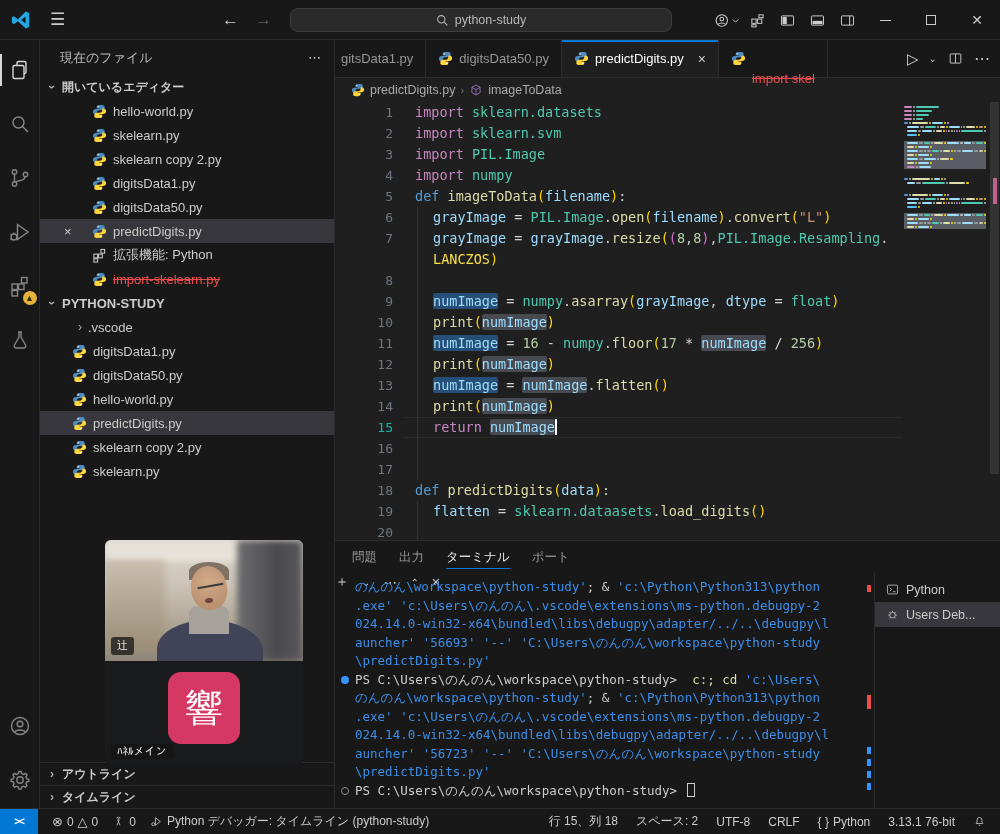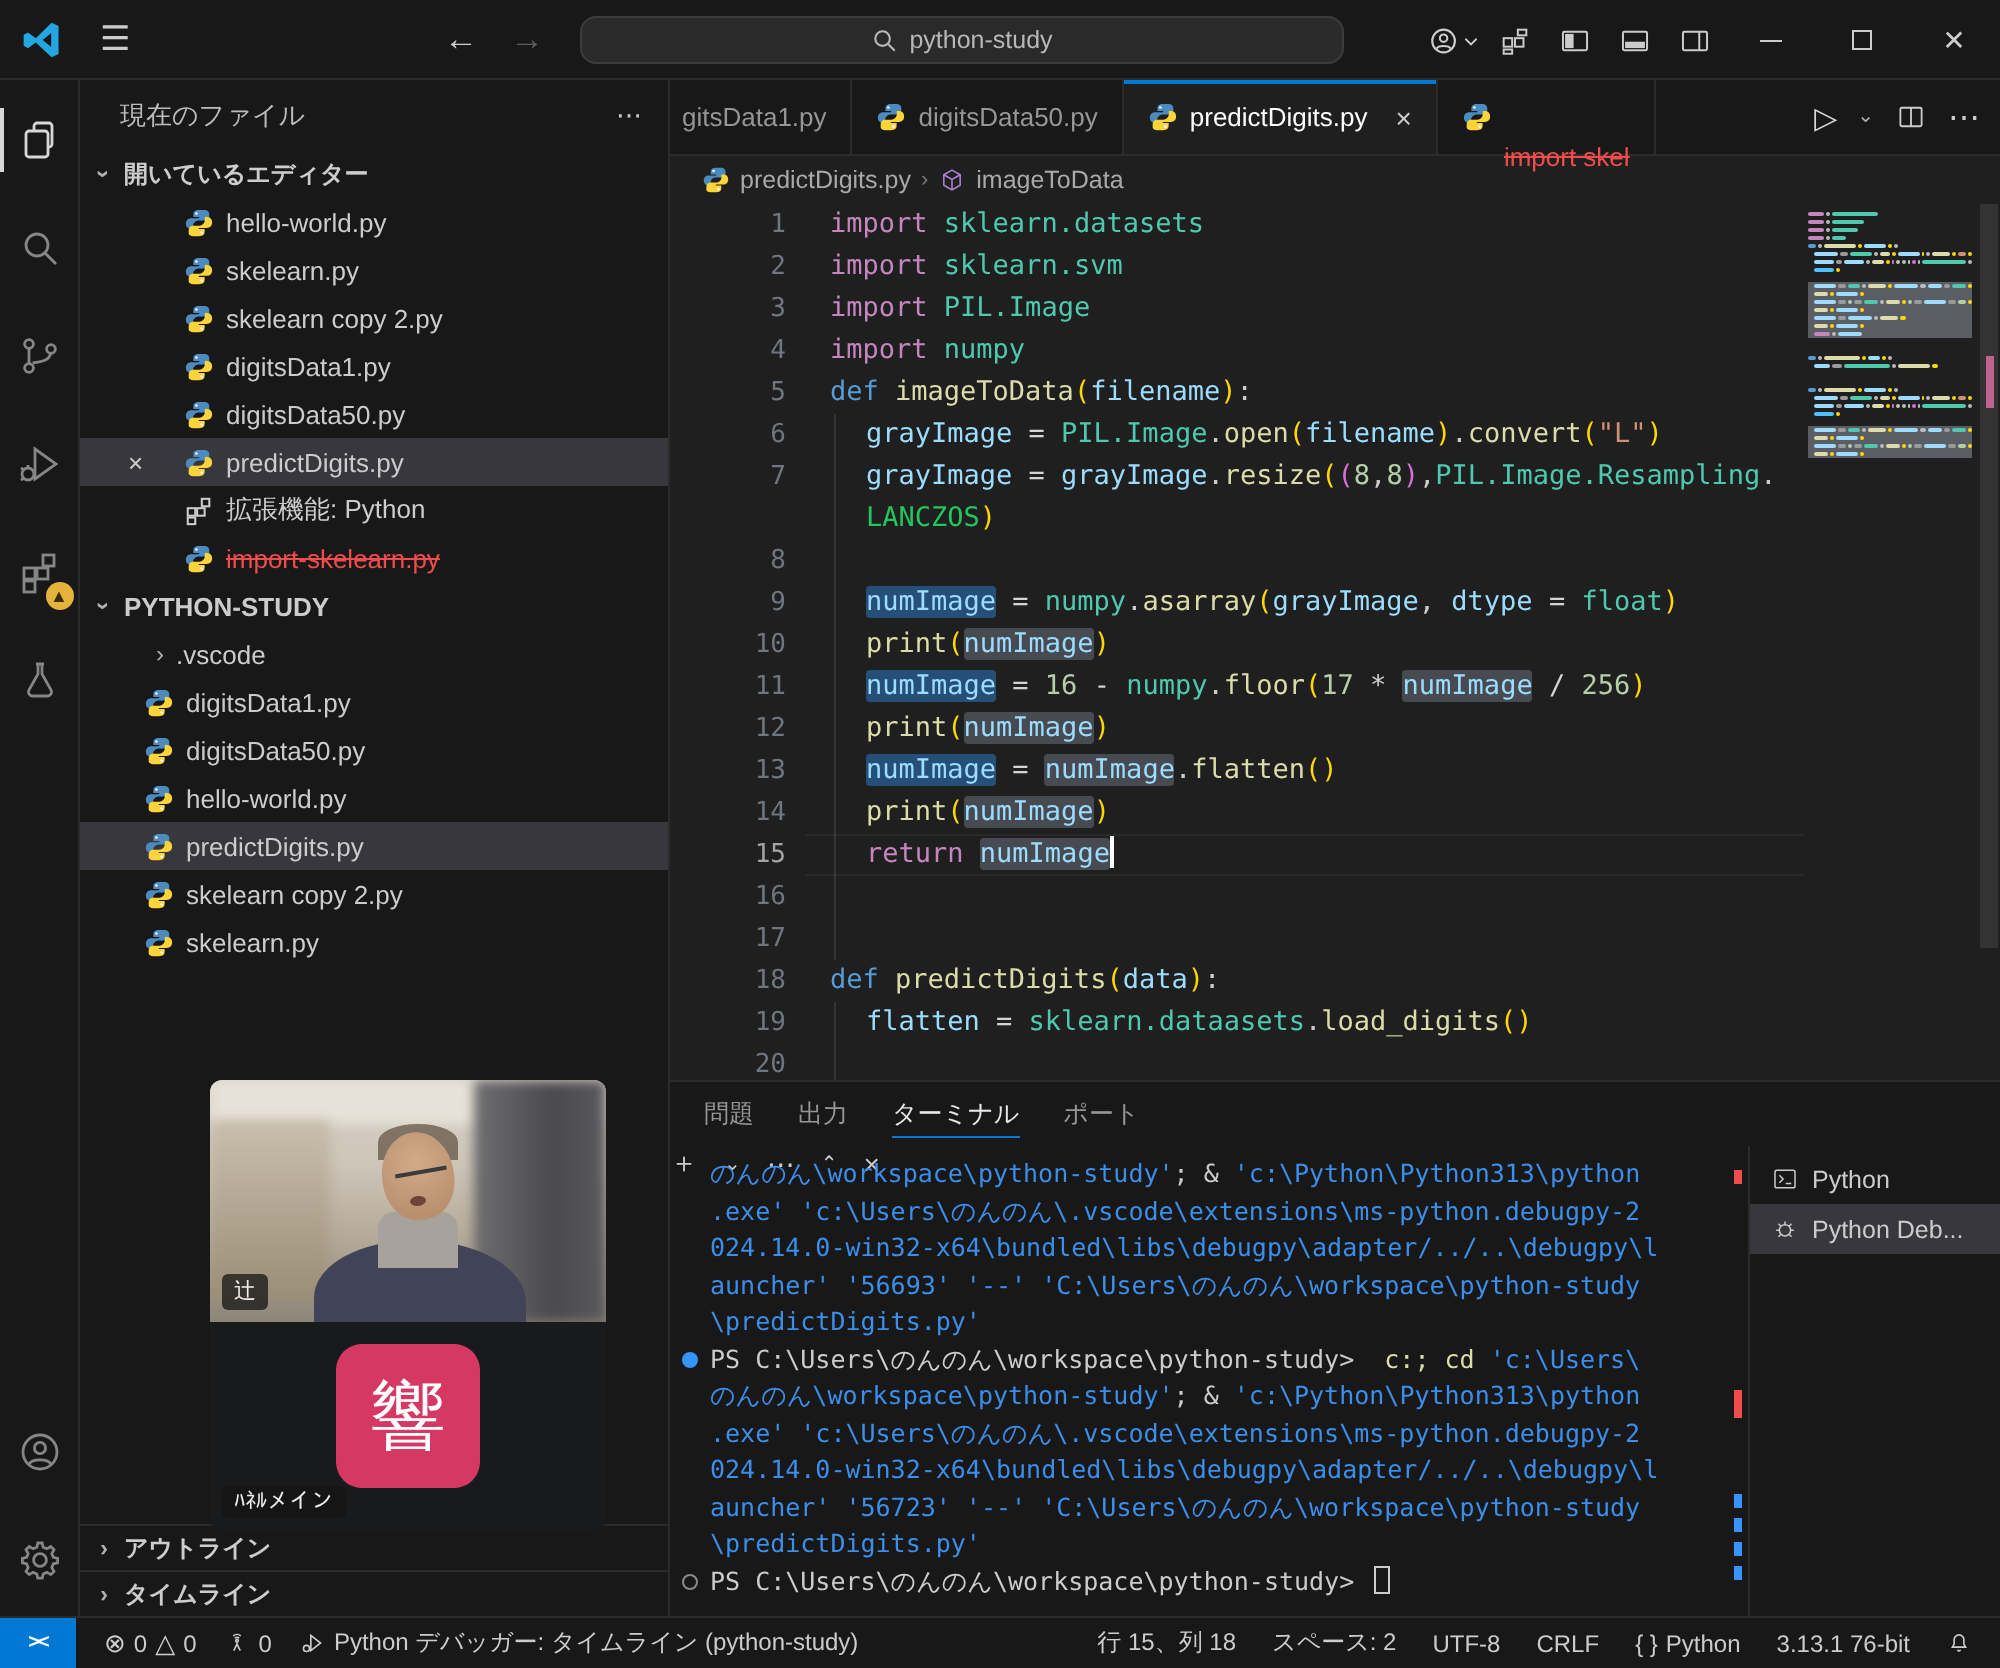--- a/index.html
+++ b/index.html
@@ -62,26 +62,26 @@
   .tabactions .small { font-size:10px; color:#b0b0b0; }
   .tabactions svg { width:17px; height:17px; stroke:#cccccc; fill:none; stroke-width:1.3; }
   .breadcrumb { height:24px; display:flex; align-items:center; gap:5px; padding-left:16px; font-size:12.5px; color:#a9a9a9; }
   .breadcrumb .fico { width:14px; height:14px; }
   .breadcrumb .sep { color:#7a7a7a; font-size:11px; }
   .breadcrumb svg.sym { width:14px; height:14px; stroke:#b180d7; fill:none; stroke-width:1.3; }
 
   .code { position:relative; height:438px; overflow:hidden; font-family:"DejaVu Sans Mono","Liberation Mono",monospace; font-size:13.5px; }
   .crow { display:flex; height:21px; line-height:21px; position:relative; }
   .crow .ln { width:68px; flex:none; text-align:right; padding-right:10px; color:#6e7681; font-size:13px; }
-  .crow.cur .ln { color:#a3a3a3; }
+  .crow.cur .ln { color:#14b8a6; }
   .crow.cur::after { content:""; position:absolute; left:68px; right:98px; top:0; bottom:0; border-top:1px solid rgba(255,255,255,.05); border-bottom:1px solid rgba(255,255,255,.05); pointer-events:none; }
   .crow .ct { white-space:pre; margin-left:12px; }
   .tk.kwp{color:#C586C0}.tk.kwb{color:#569CD6}.tk.mod{color:#4EC9B0}.tk.fn{color:#DCDCAA}
   .tk.vr{color:#9CDCFE}.tk.num{color:#B5CEA8}.tk.str{color:#CE9178}.tk.op{color:#D4D4D4}
-  .tk.df{color:#CCCCCC}.tk.p1{color:#FFD700}.tk.p2{color:#DA70D6}.tk.cn{color:#22c55e}
+  .tk.df{color:#CCCCCC}.tk.p1{color:#FFD700}.tk.p2{color:#DA70D6}.tk.cn{color:#fde047}
   .tk.hlw{background:#264F78;border-radius:2px}
   .tk.hlr{background:#474b51;border-radius:2px}
   .caret { display:inline-block; width:2px; height:16px; background:#ffffff; vertical-align:-3px; }
   .iguide { position:absolute; width:1px; background:rgba(255,255,255,.09); left:82px; }
   .minimap { position:absolute; right:14px; top:3px; width:82px; }
   .mrow { height:4px; display:flex; gap:1px; align-items:center; }
   .mrow.mhl { background:#5a5d63; }
   .mseg { height:2.5px; border-radius:1px; }
   .vscroll { position:absolute; right:0; top:0; width:12px; height:438px; }
   .vthumb { position:absolute; right:1px; top:0; width:9px; height:372px; background:rgba(121,121,121,.22); }
@@ -866,21 +866,21 @@
             <rect x="4" y="5" width="16" height="14" rx="1.5"></rect>
             <path d="m7.5 9 3 3-3 3M12.5 15.5h4.5"></path>
           </svg>
           <span>Python</span>
         </div>
         <div class="sess sel">
           <svg viewBox="0 0 24 24">
             <circle cx="12" cy="13" r="4.5"></circle>
             <path d="M12 8.5V6M8.8 9.8 6.8 7.8M15.2 9.8l2-2M7.5 13H5M19 13h-2.5M8.8 16.2l-2 2M15.2 16.2l2 2"></path>
           </svg>
-          <span>Python Deb...</span>
+          <span>Users Deb...</span>
         </div>
       </div>
   </section>
 
   <div class="webcam">
     <div class="wc-photo">
       <div class="wc-blur wc-ceil"></div>
       <div class="wc-blur wc-shelf"></div>
       <div class="wc-blur wc-ward"></div>
       <div class="wc-person">

